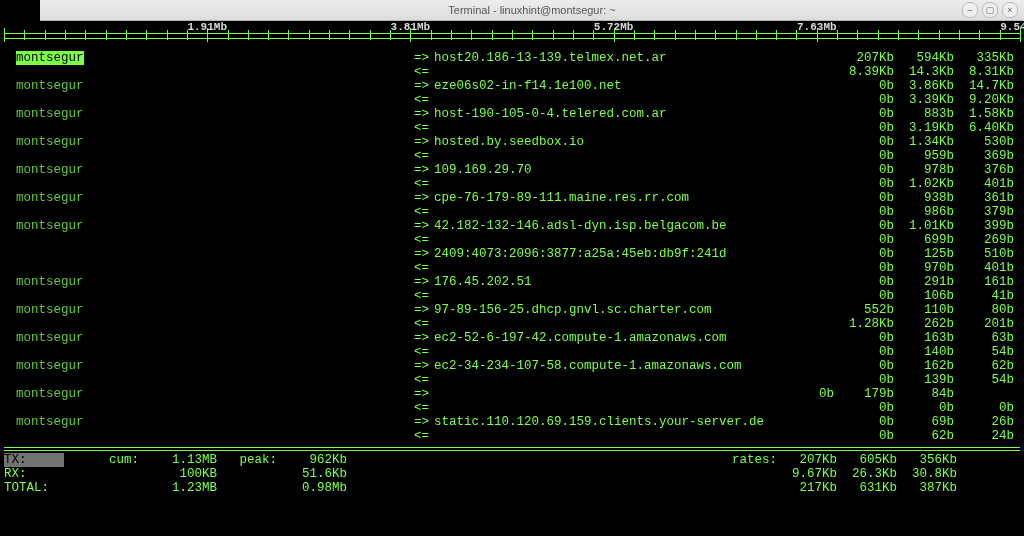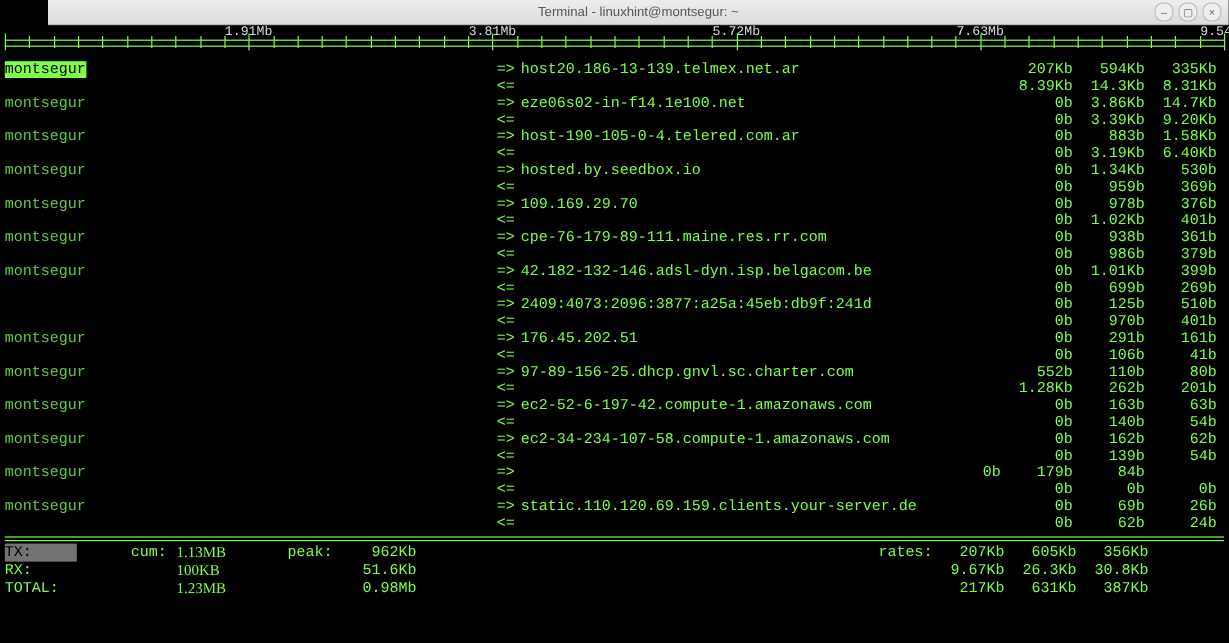--- a/index.html
+++ b/index.html
@@ -4,41 +4,41 @@
 <style>
   html,body{margin:0;padding:0;background:#000;font-family:Consolas,'Courier New',monospace;font-size:12.5px;color:#7dff4a;overflow:hidden;}
   .window{width:1024px;height:536px;position:relative;background:#000;}
   
   .titlebar{height:20px;background:linear-gradient(#ededed,#dcdcdc);border-bottom:1px solid #b5b5b5;display:flex;align-items:center;justify-content:center;position:relative;color:#555;font-family:sans-serif;font-size:11px;margin-left:40px;}
   .wincontrols{position:absolute;right:6px;top:2px;display:flex;gap:4px;}
   .wbtn{width:14px;height:14px;border-radius:7px;background:#eee;border:1px solid #bbb;display:flex;align-items:center;justify-content:center;font-size:9px;color:#666;line-height:1;}
   .term{padding:0 4px 0 4px;}
   
   .scale{position:relative;height:26px;}
-  .scale .labels{position:relative;height:12px;}
+  .scale .labels{position:relative;height:12px;font-weight:bold;}
   .scale .lab{position:absolute;top:0;font-size:11px;color:#d9d9d9;transform:translateX(-50%);}
   .scale .bar{position:relative;height:4px;border-top:1px solid #7dff4a;border-bottom:1px solid #7dff4a;}
   .scale .tick{position:absolute;top:-4px;height:10px;border-left:1px solid #7dff4a;}
   .scale .ltick{top:-6px;height:14px;}
   
   .rows{padding-top:4px;}
   .conn{display:block;}
   .line{display:grid;grid-template-columns:410px 20px 400px 60px 60px 60px;white-space:pre;}
-  .src{color:#62c93f;}
+  .src{color:#62c93f;margin-left:12px;}
   .src.hi{background:#7dff4a;color:#000;display:inline-block;}
   .arrow{color:#7dff4a;}
   .dest{color:#7dff4a;}
   .num{text-align:right;color:#7dff4a;}
   
   .footsep{height:2px;border-top:1px solid #7dff4a;border-bottom:1px solid #7dff4a;margin:4px 0 2px 0;}
   .footer{white-space:pre;}
   .frow{display:grid;grid-template-columns:60px 45px 38px 70px 60px 70px 370px 60px 60px 60px 60px;}
   .flab{color:#7dff4a;}
   .flab.hi{background:#737373;color:#000;}
-  .fcum{font-family:Liberation Serif, serif;}
+  .fcum{text-align:right;}
   .fval{text-align:right;}
 </style>
 </head>
 <body>
 
 <div class="window">
   <div class="titlebar">
     <span>Terminal - linuxhint@montsegur: ~</span>
     <div class="wincontrols">
       <div class="wbtn">–</div>

